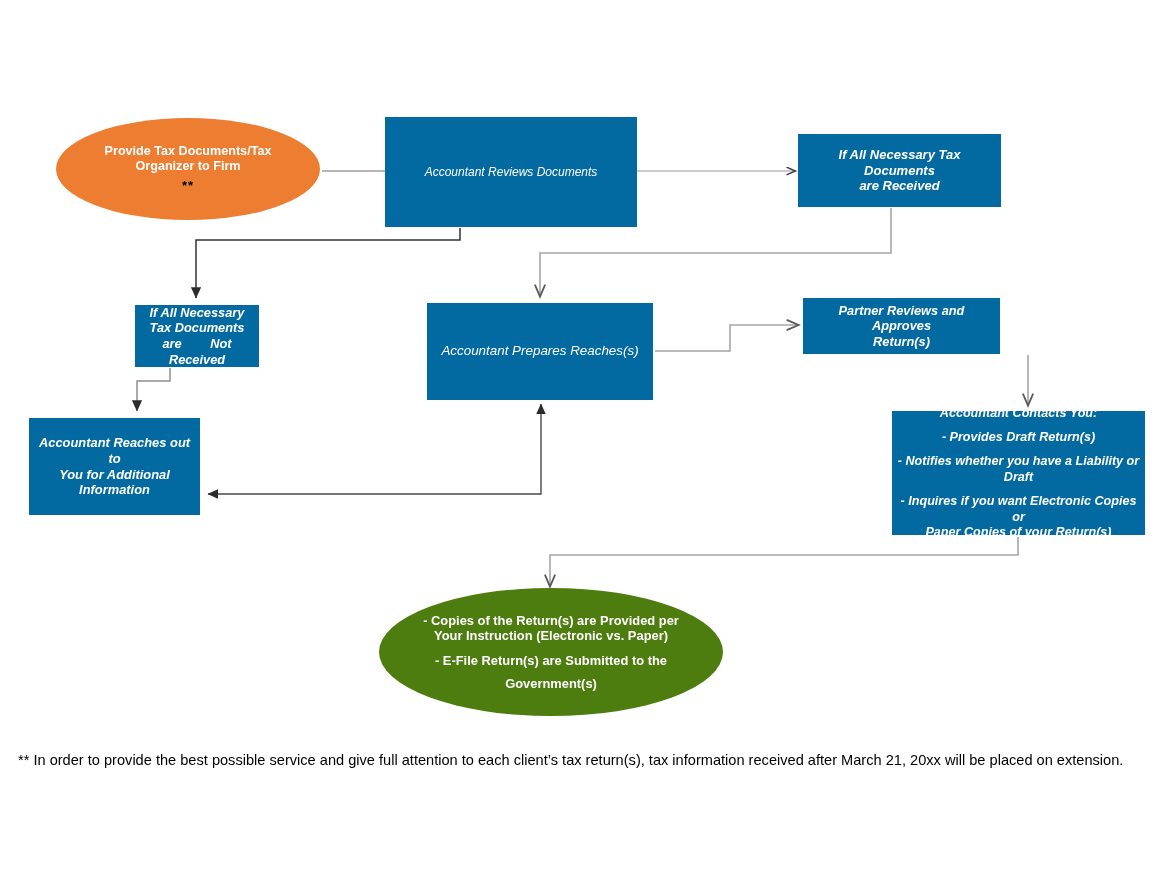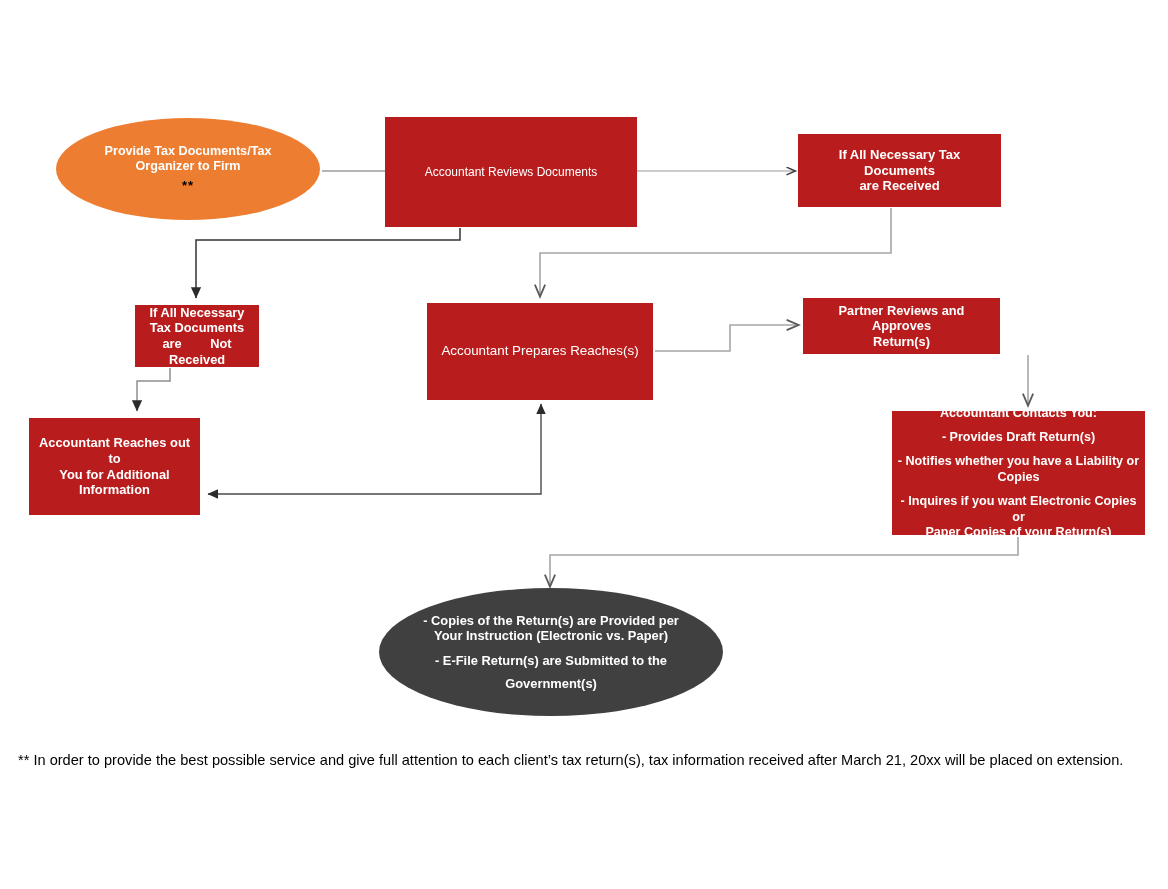--- a/index.html
+++ b/index.html
@@ -35,30 +35,31 @@
     text-align: center;
     color: #ffffff;
     line-height: 1.22;
   }
   .node .inner {
     width: 100%;
     padding: 0 6px;
     box-sizing: border-box;
   }
   .box {
-    background: #b91c1c;
+    background: #0369a1;
+    font-style: italic;
   }
   .ellipse {
     border-radius: 50%;
   }
   .ellipse-orange {
     background: #ED7D31;
   }
   .ellipse-green {
-    background: #404040;
+    background: #4d7c0f;
   }
   .line {
     display: block;
   }
   .note-star {
     color: #000000;
     font-weight: bold;
     display: block;
     margin-top: 4px;
     font-size: 13px;
@@ -223,21 +224,21 @@
       <span class="line">You for Additional</span>
       <span class="line">Information</span>
     </div>
   </div>
 
   <div class="node box" id="node-contacts-you">
     <div class="inner">
       <span class="line">Accountant Contacts You:</span>
       <span class="line">- Provides Draft Return(s)</span>
       <span class="line">- Notifies whether you have a Liability or</span>
-      <span class="line" style="margin-top:0">Copies</span>
+      <span class="line" style="margin-top:0">Draft</span>
       <span class="line">- Inquires if you want Electronic Copies or</span>
       <span class="line" style="margin-top:0">Paper Copies of your Return(s)</span>
     </div>
   </div>
 
   <div class="node ellipse ellipse-green" id="node-final">
     <div class="inner">
       <span class="line">- Copies of the Return(s) are Provided per</span>
       <span class="line" style="margin-top:0">Your Instruction (Electronic vs. Paper)</span>
       <span class="line">- E-File Return(s) are Submitted to the</span>

